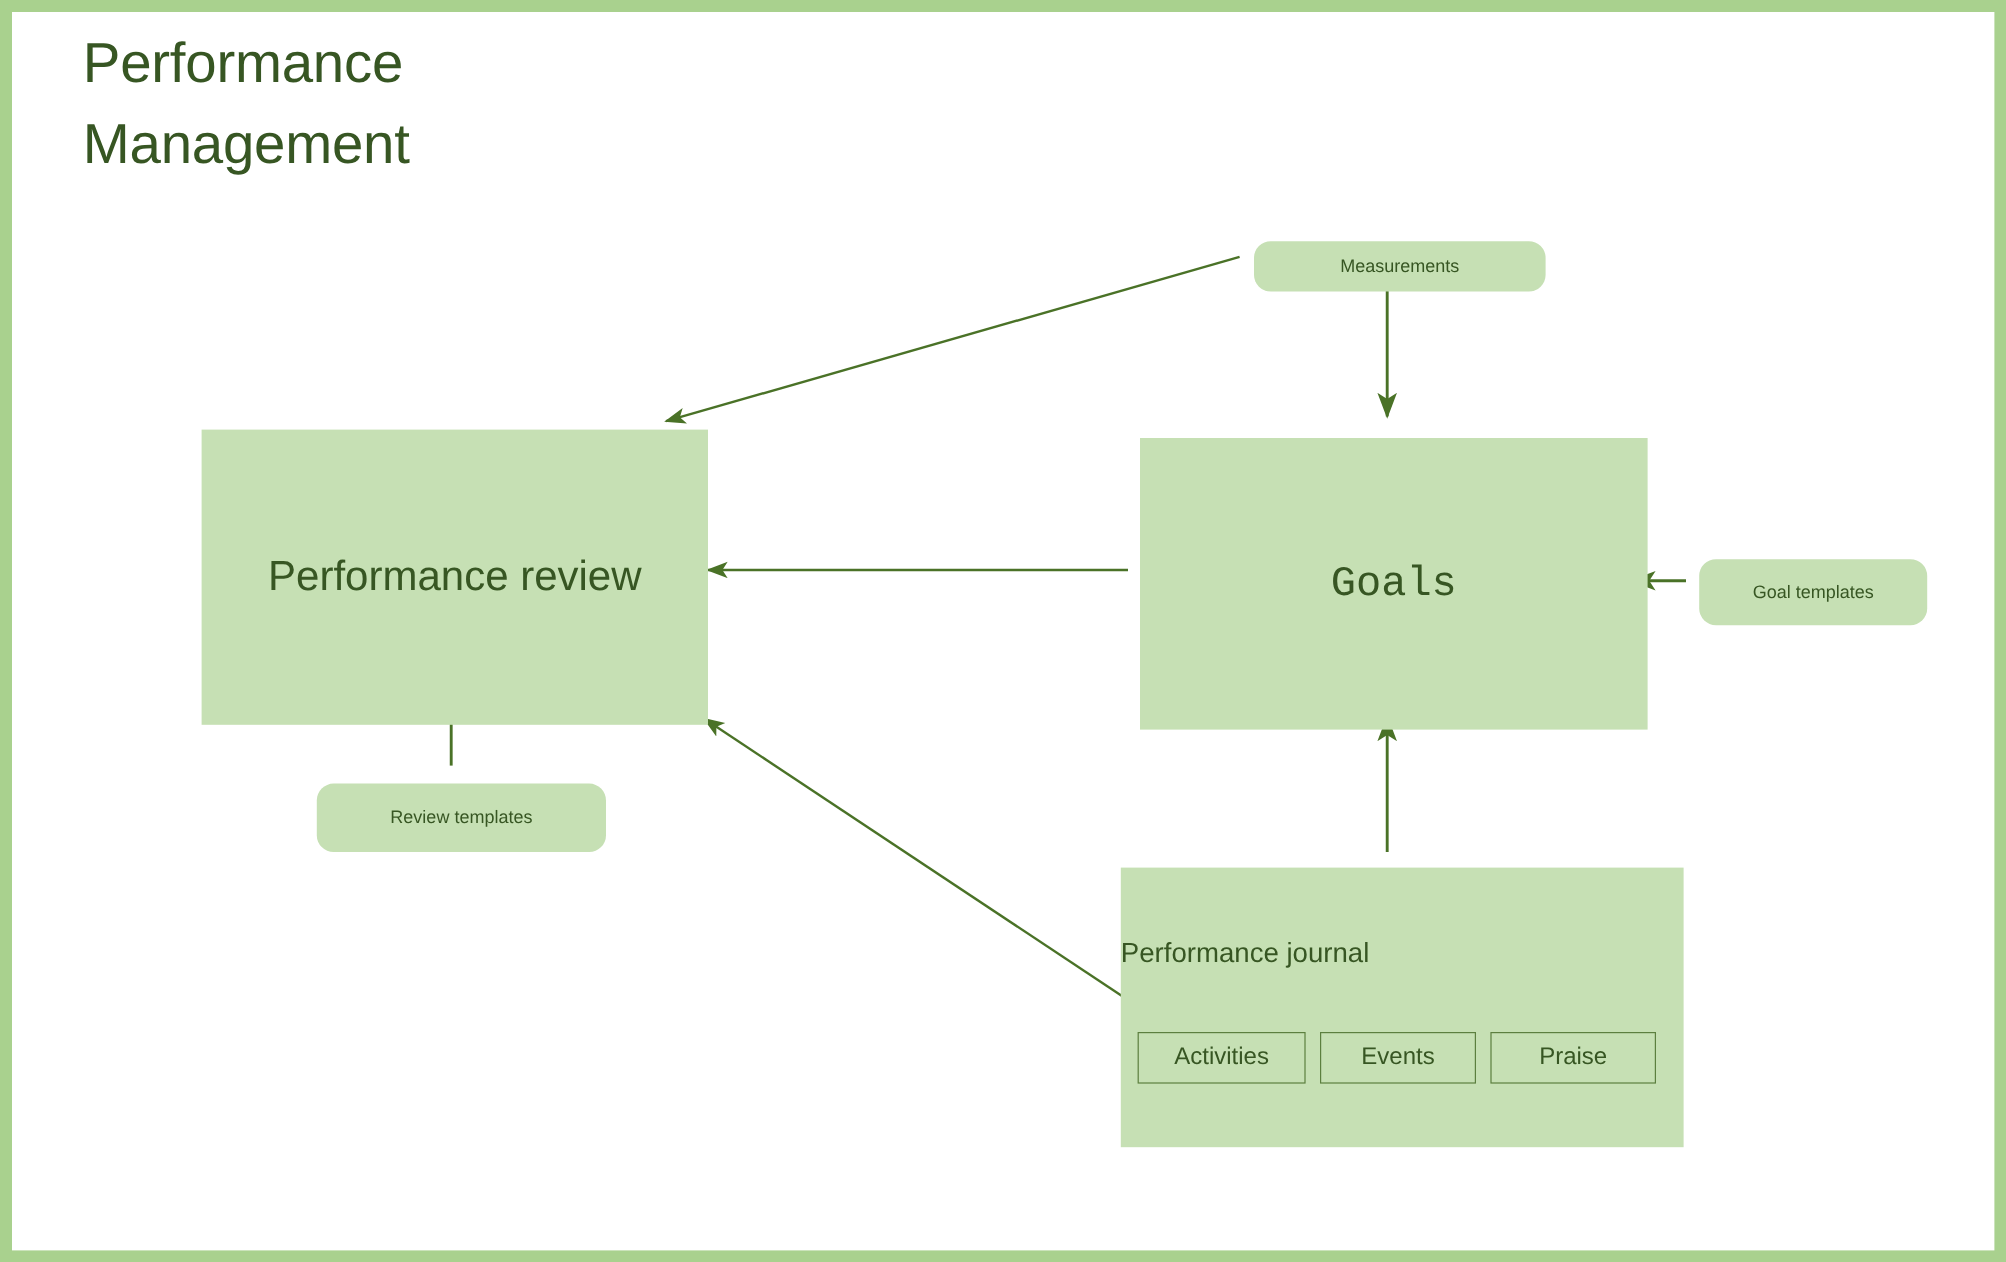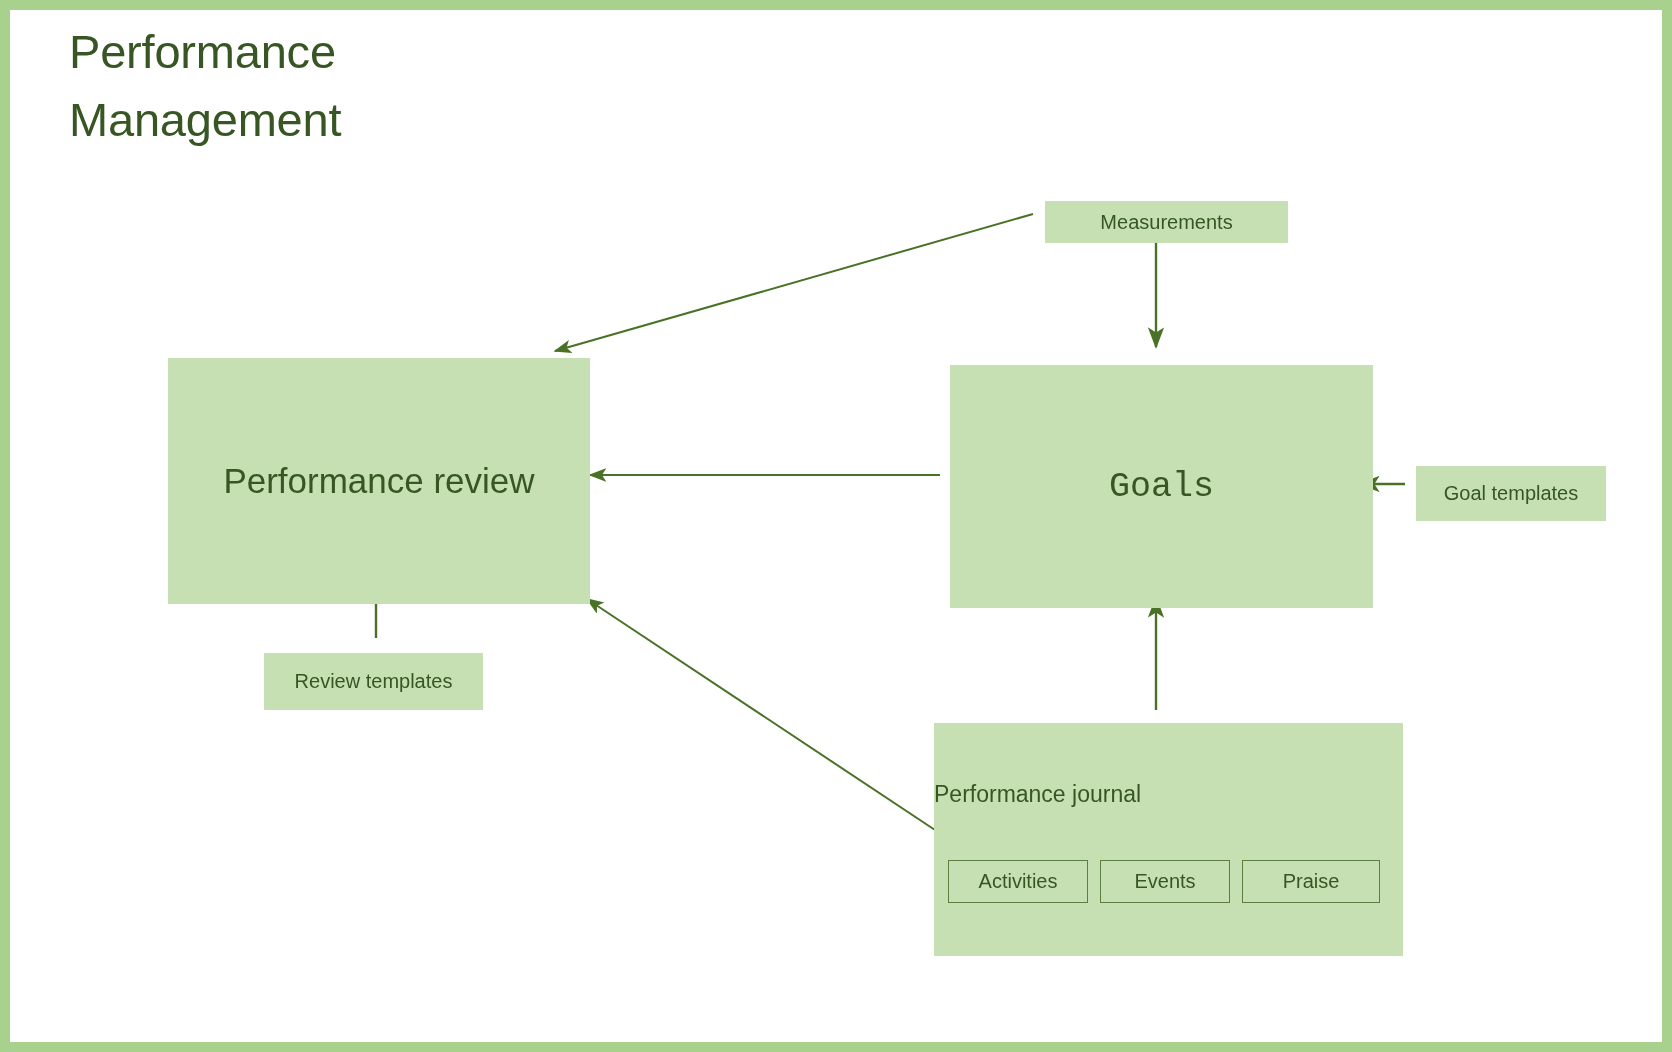--- a/index.html
+++ b/index.html
@@ -39,42 +39,42 @@
     position: absolute;
     background: #c6e0b4;
     color: #375623;
     display: flex;
     align-items: center;
     justify-content: center;
     text-align: center;
     box-sizing: border-box;
   }
   .node-lg { font-size: 35px; }
-  .node-sm { font-size: 20px; }
+  .node-sm { font-size: 15px; border-radius: 14px; }
   .node-label { display: block; }
 
   
   #node-performance-review {
     left: 158px; top: 348px; width: 422px; height: 246px;
   }
   
   #node-goals {
     left: 940px; top: 355px; width: 423px; height: 243px; font-family: Liberation Mono, monospace;
   }
   
   #node-measurements {
     left: 1035px; top: 191px; width: 243px; height: 42px;
   }
   
   #node-goal-templates {
     left: 1406px; top: 456px; width: 190px; height: 55px;
   }
   
   #node-review-templates {
-    left: 254px; top: 643px; width: 219px; height: 57px;
+    left: 254px; top: 643px; width: 241px; height: 57px;
   }
   
   #node-performance-journal {
     left: 924px; top: 713px; width: 469px; height: 233px;
     display: block;
   }
   #node-performance-journal .journal-title {
     position: absolute;
     left: 0; right: 0; top: 58px;
     text-align: left;

